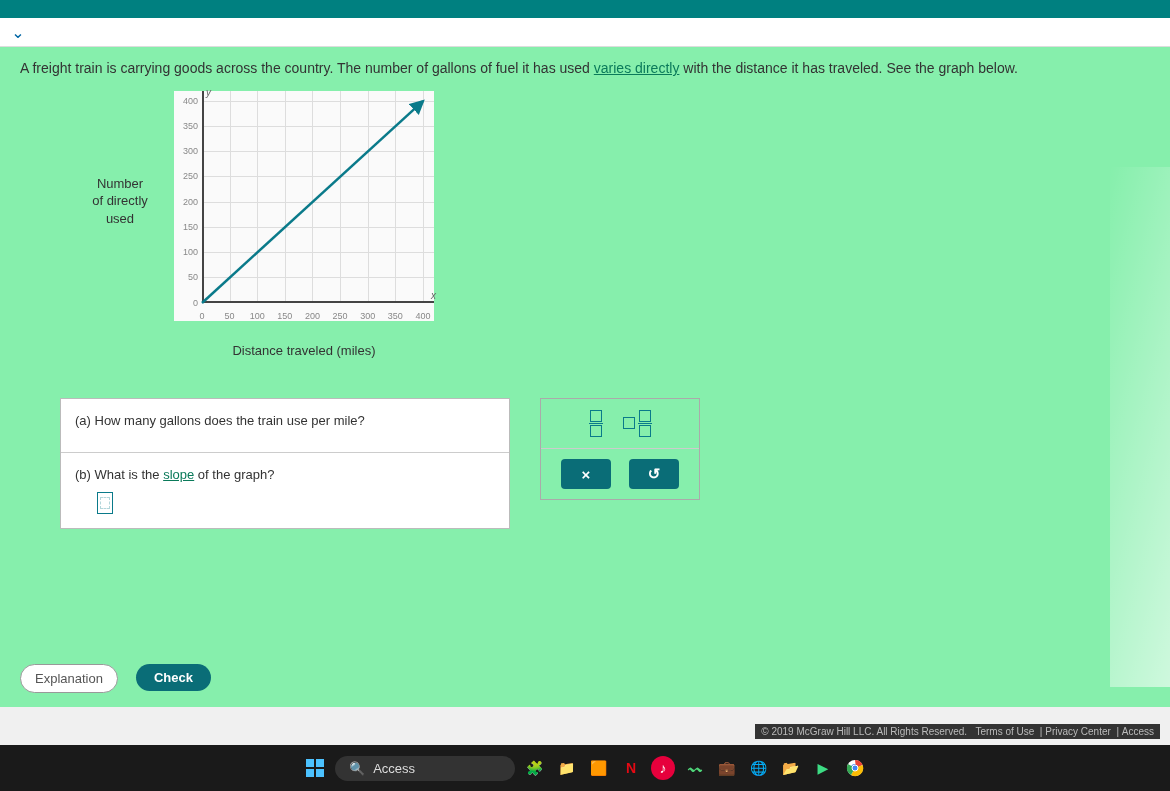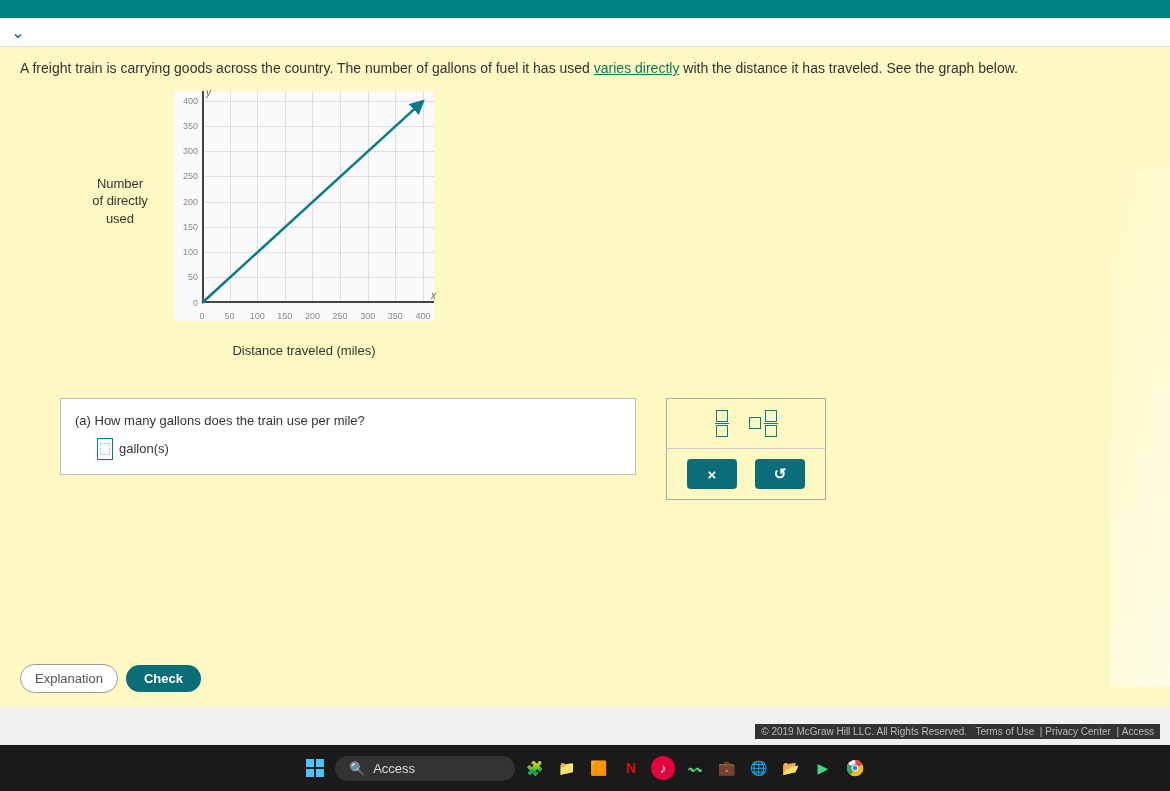--- a/index.html
+++ b/index.html
@@ -1,54 +1,54 @@
 <!DOCTYPE html>
 <html><head>
 <meta charset="utf-8">
 <style>
 *{box-sizing:border-box;margin:0;padding:0;font-family:Arial,Helvetica,sans-serif}
 body{background:#f0f0f0;width:1170px;height:791px;overflow:hidden;position:relative}
 .topbar{height:18px;background:#008080}
 .header-row{background:#fff;border-bottom:1px solid #ddd;padding:4px 8px;display:flex;align-items:center}
 .chevron{width:20px;height:20px;display:flex;align-items:center;justify-content:center;color:#0066a4;font-size:16px;cursor:pointer}
-.content{background:#fef9c3;padding:12px 20px 40px 20px;min-height:660px;position:relative}
+.content{background:#86efac;padding:12px 20px 40px 20px;min-height:660px;position:relative}
 .problem-text{font-size:14px;color:#333;line-height:1.4;margin-bottom:8px}
 .link{color:#0a7a5a;text-decoration:underline}
 .graph-area{display:flex;align-items:flex-start;gap:14px;margin-left:60px;margin-top:12px}
 .ylabel{font-size:13px;color:#333;text-align:center;width:80px;margin-top:84px;line-height:1.35}
 .plot-wrap{display:flex;flex-direction:column;align-items:center}
 .plot{position:relative;width:260px;height:230px;background:#fafafa}
 .grid-line-h{position:absolute;left:28px;right:0;height:1px;background:#ddd}
 .grid-line-v{position:absolute;top:0;bottom:18px;width:1px;background:#ddd}
 .axis-x{position:absolute;left:28px;right:0;bottom:18px;height:2px;background:#444}
 .axis-y{position:absolute;left:28px;top:0;bottom:18px;width:2px;background:#444}
 .ytick{position:absolute;left:0;width:24px;text-align:right;font-size:9px;color:#888}
 .xtick{position:absolute;bottom:0;font-size:9px;color:#888;transform:translateX(-50%)}
 .dl{position:absolute;pointer-events:none}
 .xlabel{font-size:13px;color:#333;margin-top:22px}
 .question-row{display:flex;gap:30px;margin-top:40px;margin-left:40px;align-items:flex-start}
-.q-box{border:1px solid #bbb;width:576px;background:#fff}
+.q-box{border:1px solid #bbb;width:450px;background:#fff}
 .q-sub{padding:14px 14px;border-bottom:1px solid #ccc}
 .q-sub:last-child{border-bottom:none}
 .q-text{font-size:13px;color:#333;margin-bottom:10px}
 .ans-line{display:flex;align-items:center;gap:6px;margin-left:22px}
 .input-box{display:inline-block;width:16px;height:22px;border:1px solid #0a7a8a;background:#fff;position:relative}
 .input-box::after{content:"";position:absolute;left:2px;right:2px;top:4px;bottom:4px;border:1px dashed rgba(10,122,138,.3)}
 .unit{font-size:13px;color:#333}
 .tool-box{border:1px solid #aaa;width:160px}
 .tool-top{display:flex;gap:20px;justify-content:center;align-items:center;padding:10px 0;border-bottom:1px solid #ccc}
 .frac{display:flex;flex-direction:column;align-items:center;font-size:11px;color:#0a7a8a}
 .frac .sq{width:12px;height:12px;border:1.5px solid #0a7a8a;margin:1px 0}
 .frac .bar{width:14px;height:1.5px;background:#0a7a8a}
 .frac2{display:flex;align-items:center;gap:3px}
 .tool-bottom{display:flex;justify-content:center;gap:18px;padding:10px 0}
 .tool-btn{width:50px;height:30px;border-radius:4px;display:flex;align-items:center;justify-content:center;font-size:15px;font-weight:bold;cursor:pointer}
 .btn-x{background:#0a6d77;color:#fff}
 .btn-undo{background:#0a6d77;color:#fff}
-.footer-btns{position:absolute;left:20px;bottom:14px;display:flex;gap:8px;align-items:center}
+.footer-btns{position:absolute;left:20px;bottom:14px;display:flex;gap:18px;align-items:flex-start}
 .btn-outline{border:1px solid #999;background:#fff;color:#555;border-radius:18px;padding:6px 14px;font-size:13px;cursor:pointer}
 .btn-primary{background:#0a6d77;color:#fff;border-radius:18px;padding:6px 18px;font-size:13px;font-weight:bold;cursor:pointer;border:none}
 .copyright{position:absolute;right:10px;bottom:52px;font-size:10px;color:#bbb;background:#333;padding:2px 6px}
 .copyright a{color:#bbb;text-decoration:none}
 .taskbar{position:absolute;left:0;right:0;bottom:0;height:46px;background:#1a1a1a;display:flex;align-items:center;justify-content:center;gap:8px}
 .search-pill{background:#333;border-radius:18px;padding:5px 14px;display:flex;align-items:center;gap:8px;color:#ddd;font-size:13px;width:180px}
 .tb-icon{width:24px;height:24px;border-radius:4px;display:flex;align-items:center;justify-content:center;font-size:14px}
 .win{color:#4cc2ff}
 .glare{position:absolute;right:0;top:120px;width:60px;height:520px;background:linear-gradient(105deg,transparent,rgba(255,255,255,.6));pointer-events:none}
 </style>
@@ -123,23 +123,27 @@
           </svg>
         </div>
       <div class="xlabel">Distance traveled (miles)</div>
     </div>
   </div>
 
   <div class="question-row">
     <div class="q-box">
       <div class="q-sub">
         <div class="q-text">(a) How many gallons does the train use per mile?</div>
+      </div>
+      <div class="q-sub">
+        <div class="q-text">
+          <span>(b) What is the </span><span class="link">slope</span><span> of the graph?</span>
+        </div>
         <div class="ans-line">
           <span class="input-box"></span>
-          <span class="unit">gallon(s)</span>
         </div>
       </div>
     </div>
 
     <div class="tool-box">
       <div class="tool-top">
         <div class="frac">
           <div class="sq"></div>
             <div class="bar"></div>
             <div class="sq"></div>

